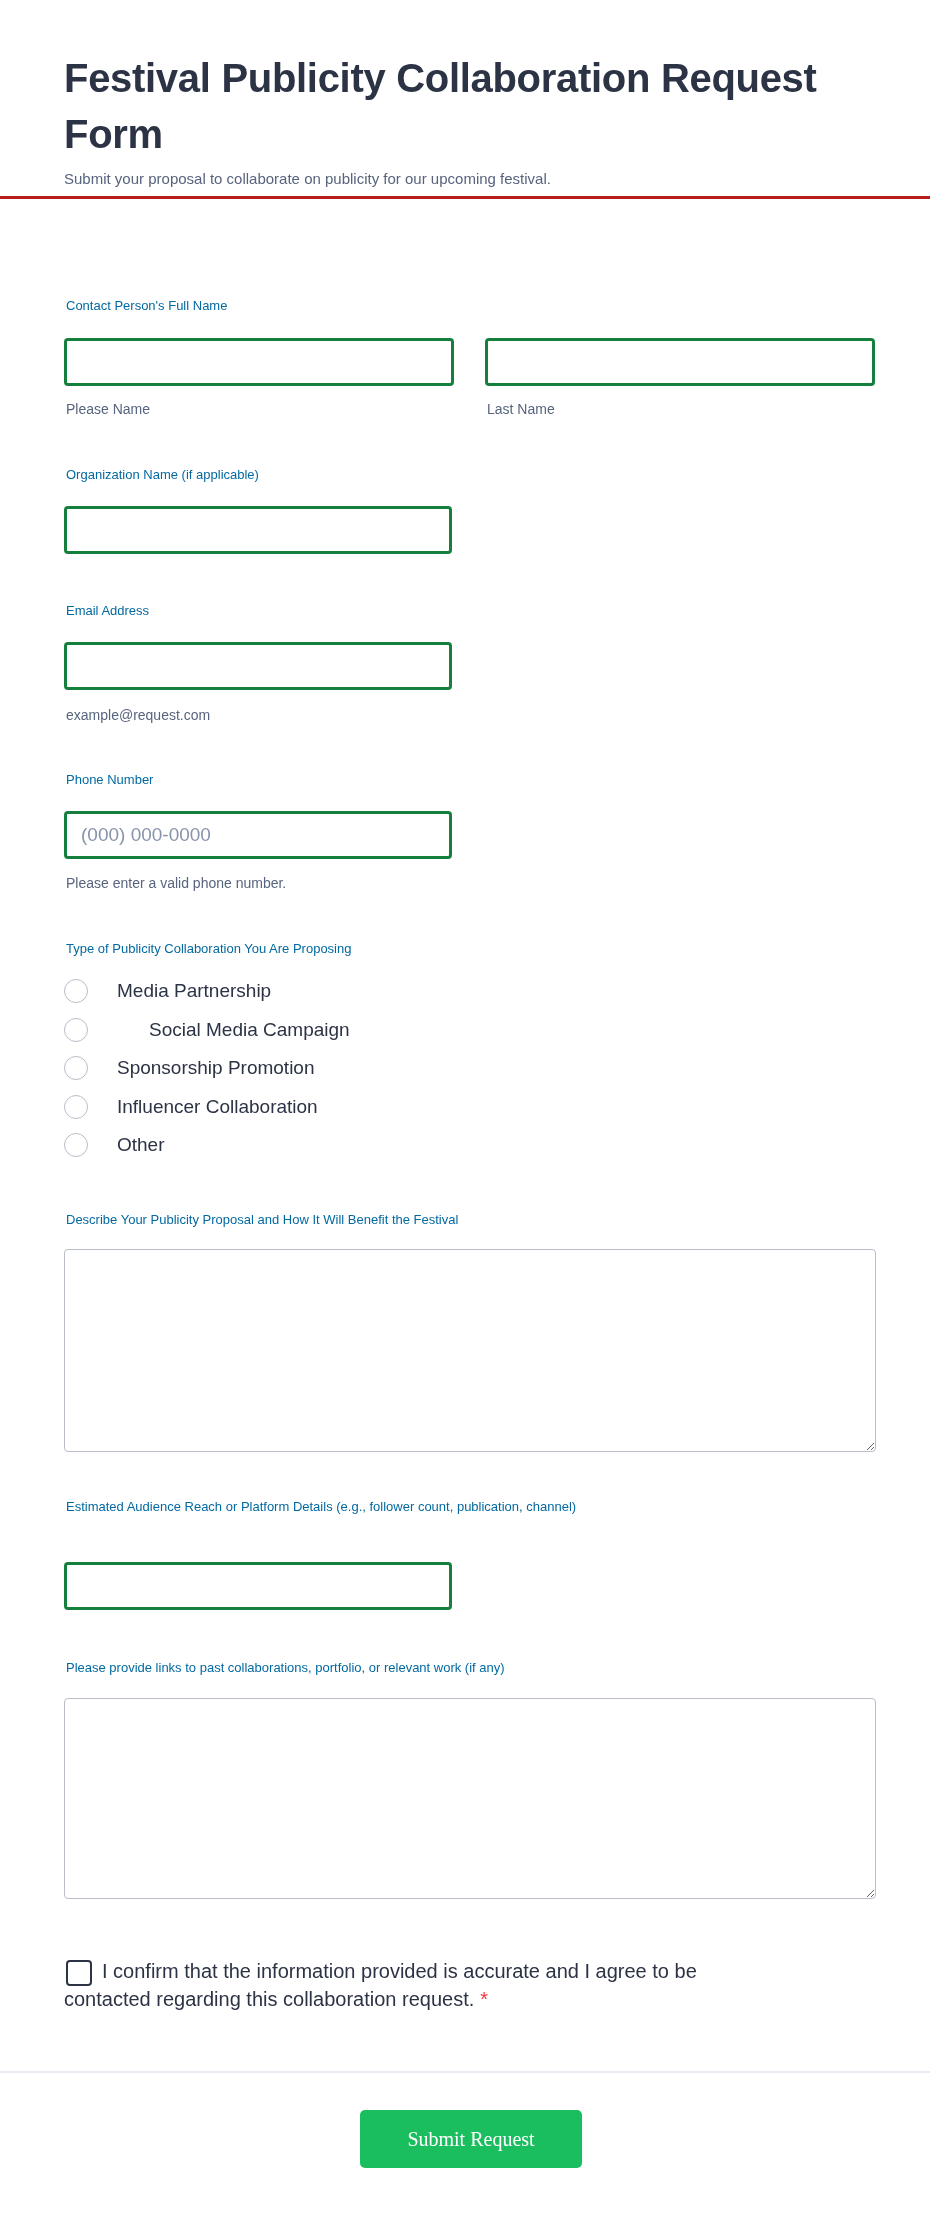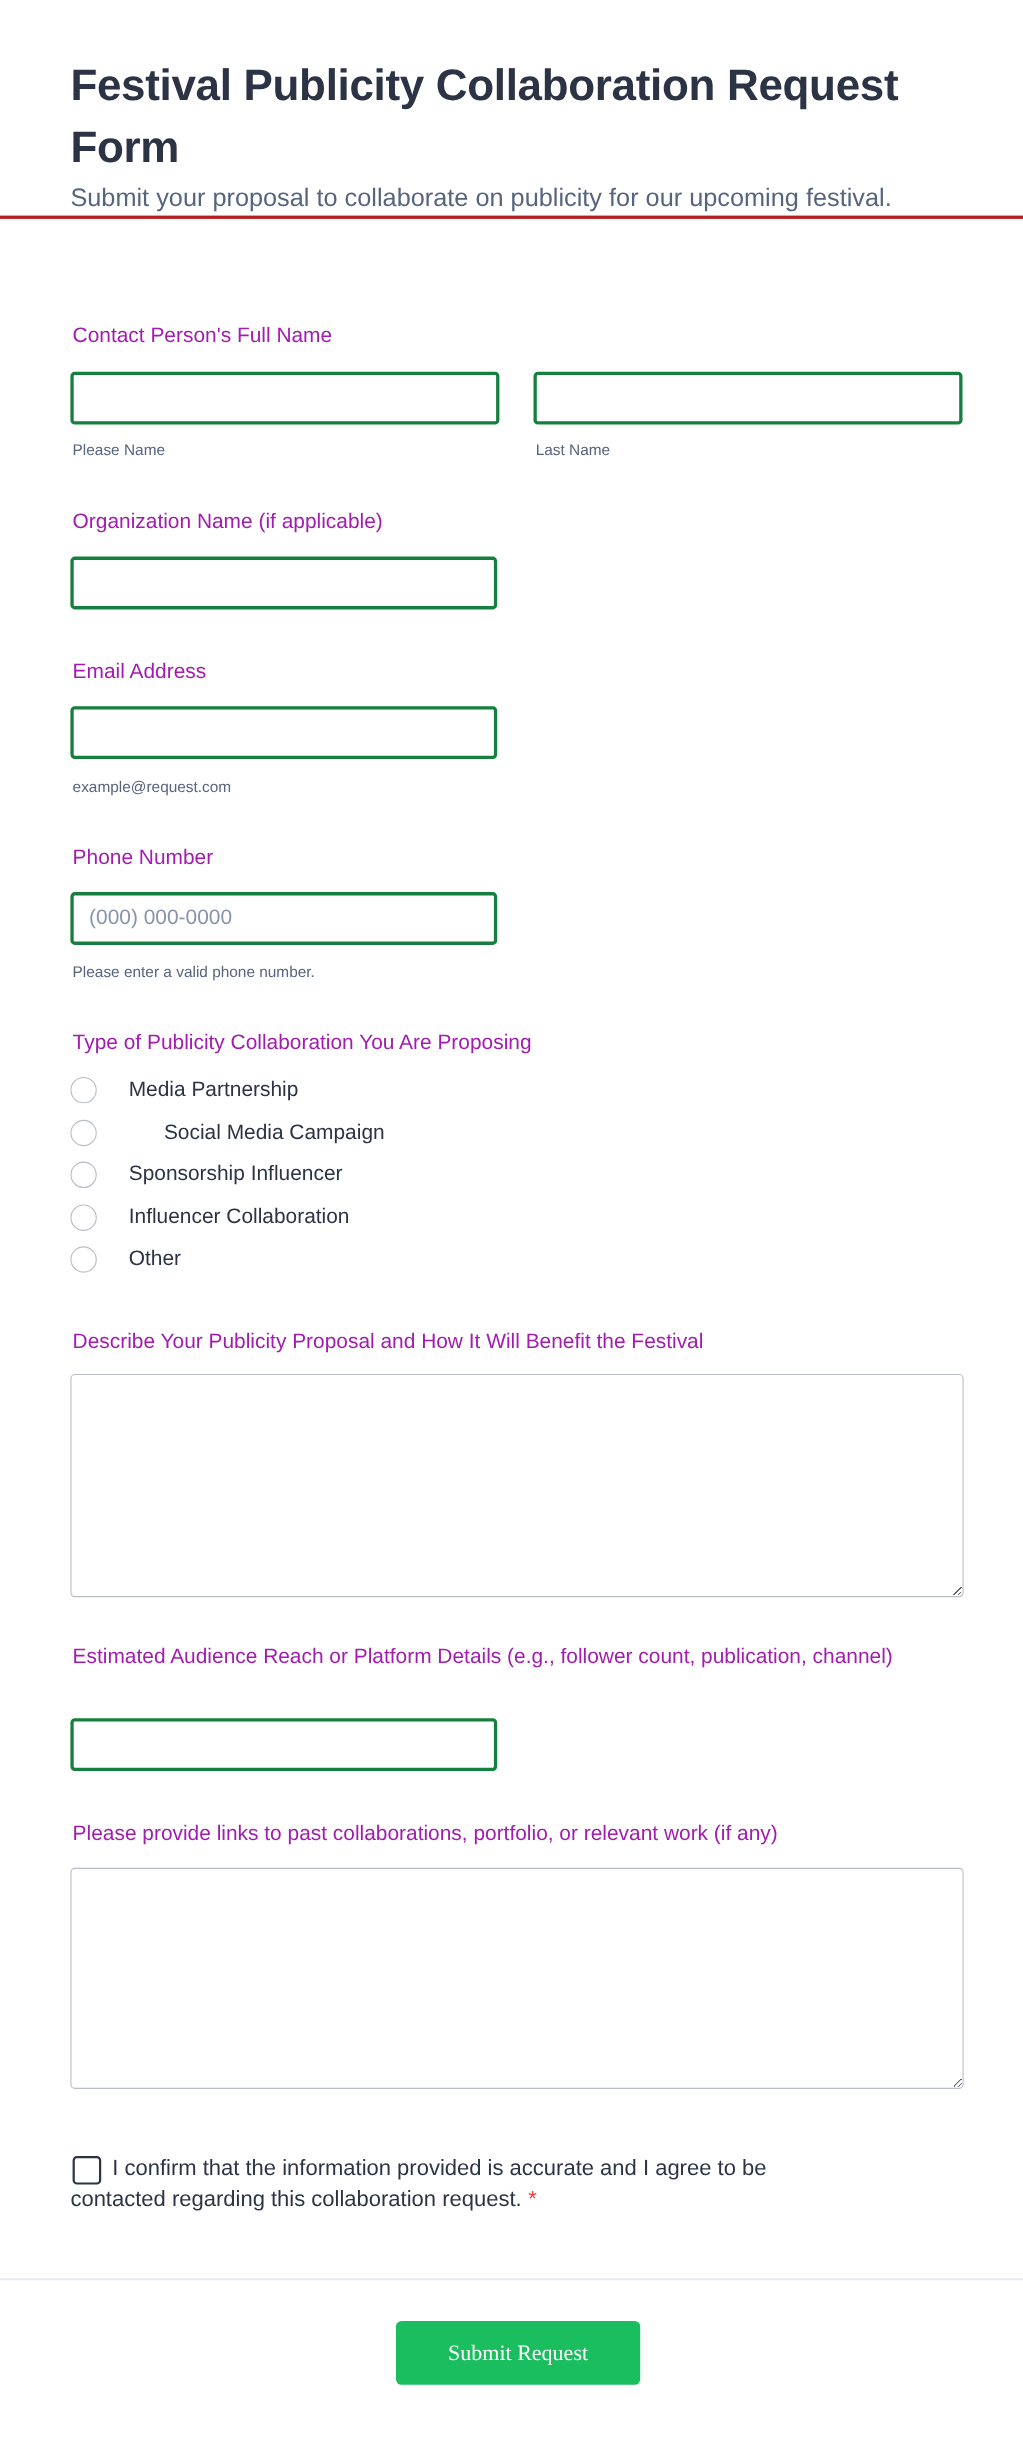--- a/index.html
+++ b/index.html
@@ -15,25 +15,25 @@
       position: absolute; left: 0; top: 0; width: 930px; height: 199px;
       border-bottom: 3px solid #b91c1c;
     }
     .title {
       position: absolute; left: 64px; top: 50px; width: 820px;
       font-size: 40px; font-weight: bold; line-height: 56px; color: #2c3345;
       letter-spacing: -0.3px;
     }
     .subtitle {
       position: absolute; left: 64px; top: 166px;
-      font-size: 23px; line-height: 26px; color: #57647e;
+      font-size: 15px; line-height: 26px; color: #57647e;
     }
     .label {
       position: absolute; left: 66px;
-      font-size: 19px; line-height: 26px; color: #a21caf;
+      font-size: 13px; line-height: 26px; color: #0369a1;
     }
     .sublabel {
       position: absolute;
       font-size: 14px; line-height: 18px; color: #57647e;
     }
     .input {
       position: absolute; height: 48px;
       border: 3px solid #15803d; border-radius: 4px; background: #ffffff;
       font-family: "Liberation Sans", "DejaVu Sans", sans-serif;
       font-size: 19px; color: #2c3345; padding: 0 14px; outline: none;
@@ -108,21 +108,21 @@
 <div class="radio-row" style="top:978px;">
   <span class="radio-circle"></span>
   <span class="radio-label">Media Partnership</span>
 </div>
 <div class="radio-row" style="top:1017px;gap:32px;">
   <span class="radio-circle"></span>
   <span class="radio-label">Social Media Campaign</span>
 </div>
 <div class="radio-row" style="top:1055px;">
   <span class="radio-circle"></span>
-  <span class="radio-label">Sponsorship Influencer</span>
+  <span class="radio-label">Sponsorship Promotion</span>
 </div>
 <div class="radio-row" style="top:1094px;">
   <span class="radio-circle"></span>
   <span class="radio-label">Influencer Collaboration</span>
 </div>
 <div class="radio-row" style="top:1132px;">
   <span class="radio-circle"></span>
   <span class="radio-label">Other</span>
 </div>
 

